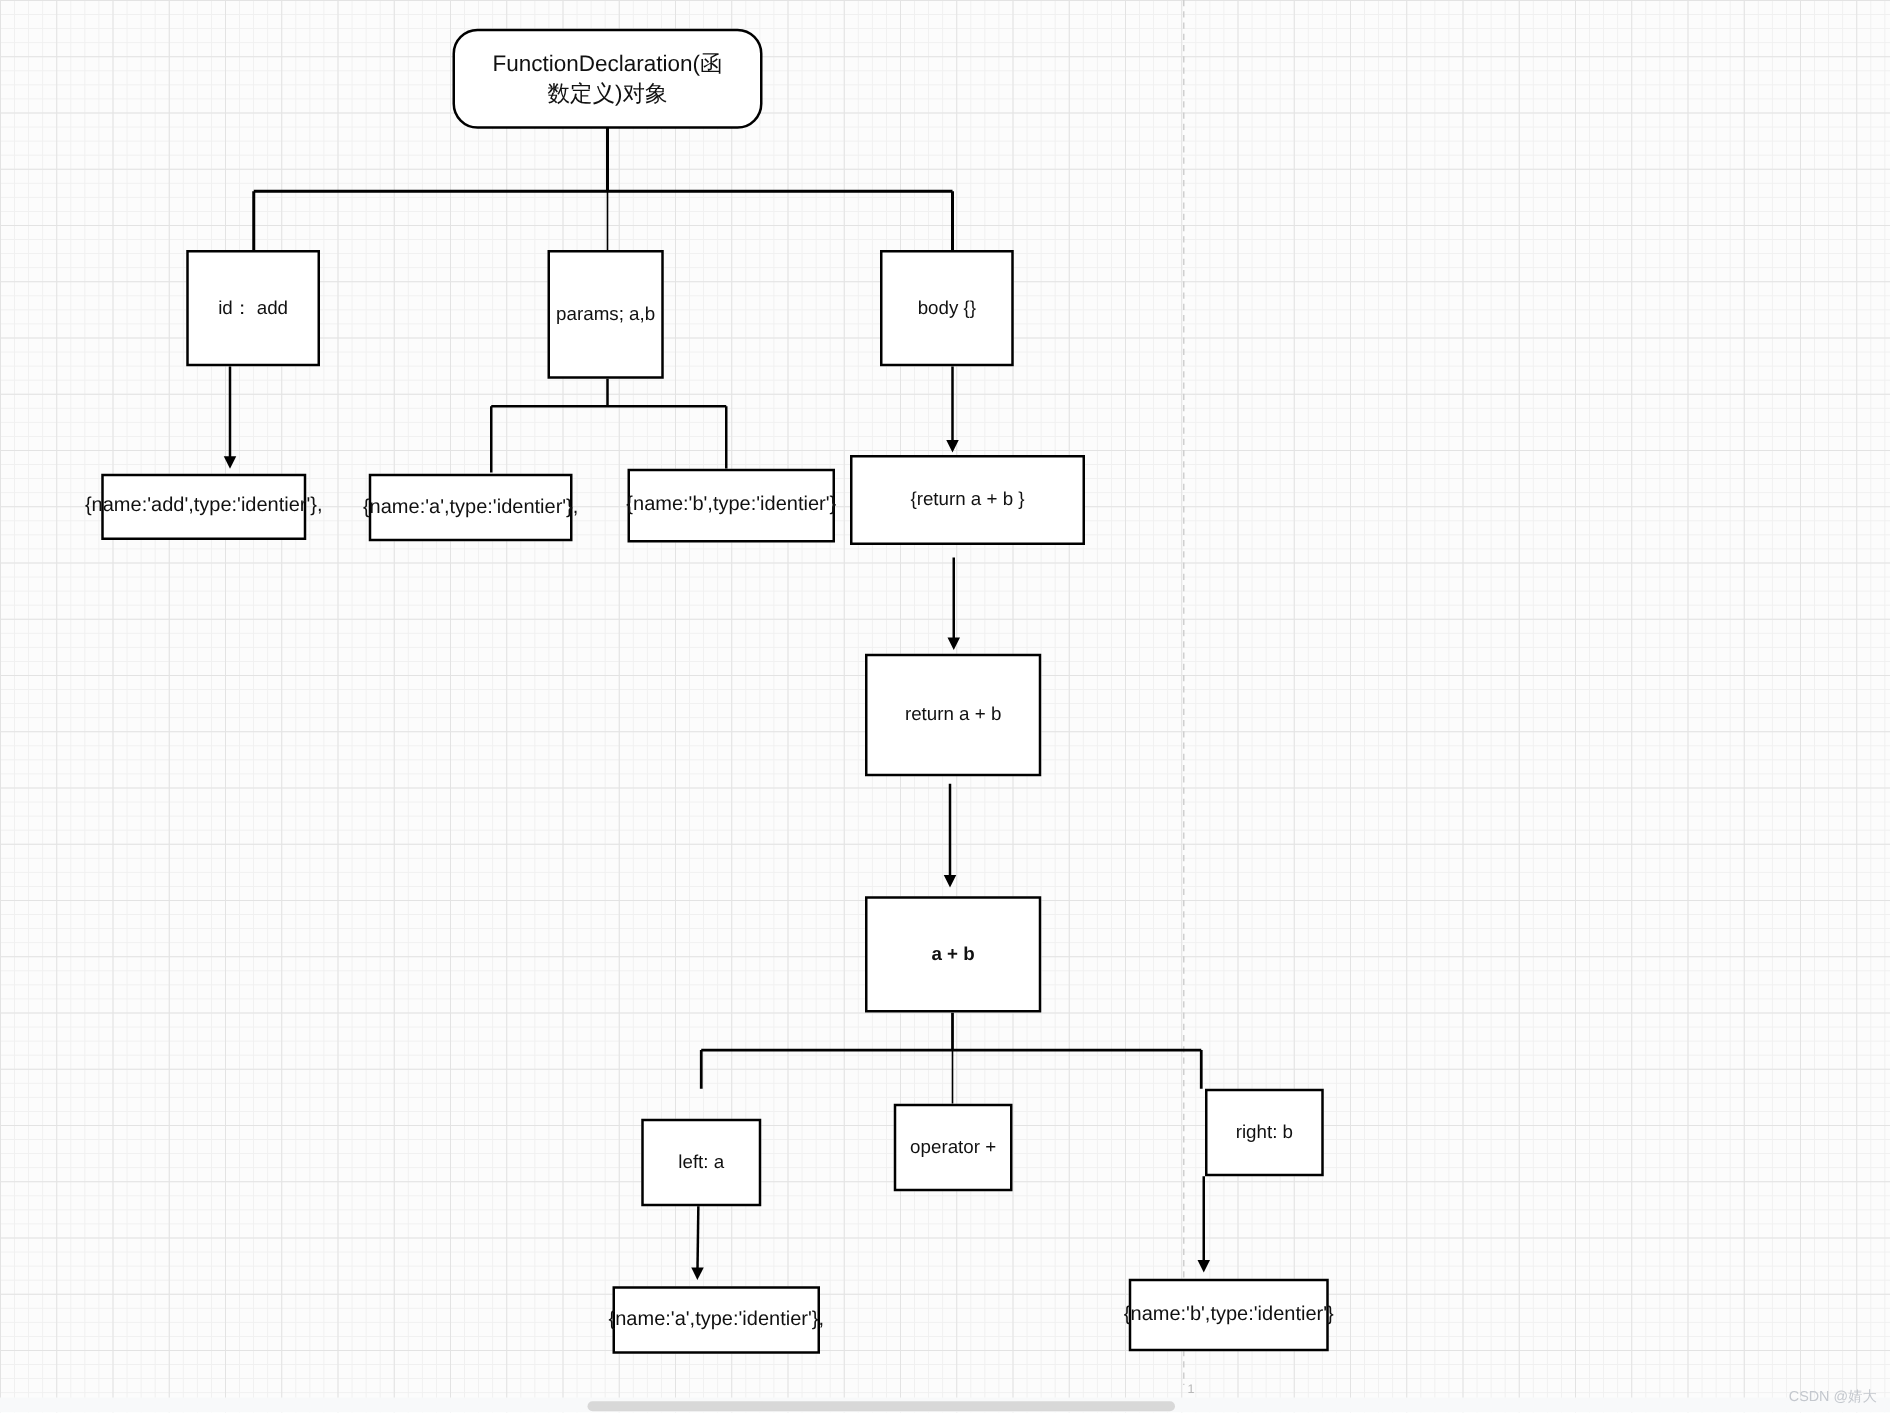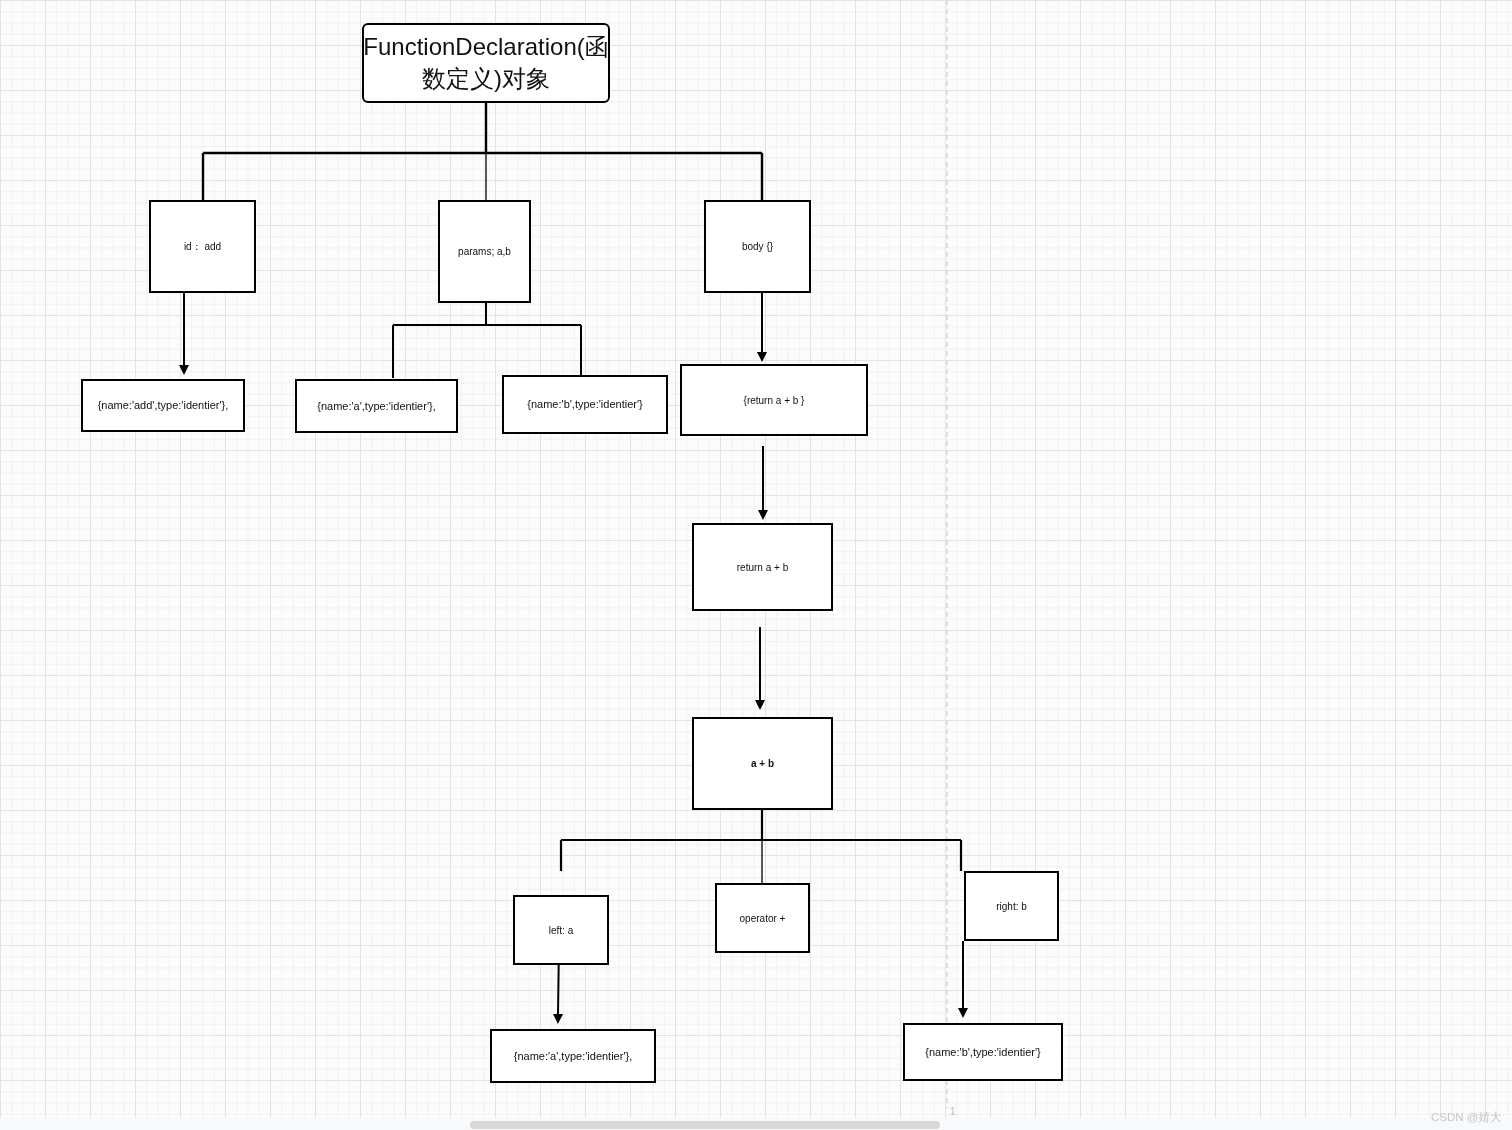--- a/index.html
+++ b/index.html
@@ -11,25 +11,25 @@
       linear-gradient(#e3e3e3 1px, transparent 1px),
       linear-gradient(90deg, #e3e3e3 1px, transparent 1px),
       linear-gradient(#f0f0f0 1px, transparent 1px),
       linear-gradient(90deg, #f0f0f0 1px, transparent 1px);
     background-size:45px 45px,45px 45px,11.25px 11.25px,11.25px 11.25px;
   }
   .layer{position:absolute;left:0;top:0;}
   .node{
     position:absolute;display:flex;align-items:center;justify-content:center;
     background:#ffffff;border:2px solid #000;box-sizing:border-box;
-    text-align:center;font-size:10px;color:#111;line-height:1.3;
+    text-align:center;font-size:15px;color:#111;line-height:1.3;
     white-space:nowrap;z-index:2;
   }
-  .node.rounded{border-radius:6px;font-size:24px;white-space:normal;padding:4px 28px;line-height:1.35;}
-  .node.leaf{font-size:11px;}
+  .node.rounded{border-radius:20px;font-size:18px;white-space:normal;padding:4px 28px;line-height:1.35;}
+  .node.leaf{font-size:16px;}
   .watermark-main{
     position:absolute;left:1322px;top:1139px;font-size:17px;color:#c6c6c6;
     letter-spacing:1px;z-index:3;
   }
   .watermark-csdn{
     position:absolute;left:1431px;top:1110px;font-size:11.5px;color:#c4c8ce;z-index:4;
   }
   .page-num{
     position:absolute;left:950px;top:1106px;font-size:10px;color:#b9b9b9;z-index:1;
   }
@@ -81,21 +81,21 @@
   <div class="node" style="left:704px;top:200px;width:107px;height:93px;">body {}</div>
 
   <div class="node leaf" style="left:81px;top:379px;width:164px;height:53px;">{name:'add',type:'identier'},</div>
 
   <div class="node leaf" style="left:295px;top:379px;width:163px;height:54px;">{name:'a',type:'identier'},</div>
 
   <div class="node leaf" style="left:502px;top:375px;width:166px;height:59px;">{name:'b',type:'identier'}</div>
 
   <div class="node" style="left:680px;top:364px;width:188px;height:72px;">{return a + b }</div>
 
-  <div class="node" style="left:692px;top:523px;width:141px;height:88px;text-align:right;">return a + b</div>
+  <div class="node" style="left:692px;top:523px;width:141px;height:98px;text-align:right;">return a + b</div>
 
   <div class="node" style="left:692px;top:717px;width:141px;height:93px;font-weight:bold;">a + b</div>
 
   <div class="node" style="left:513px;top:871px;width:96px;height:70px;margin-top:24px;">left: a</div>
 
   <div class="node" style="left:715px;top:883px;width:95px;height:70px;">operator +</div>
 
   <div class="node" style="left:916px;top:871px;width:95px;height:70px;margin-left:48px;">right: b</div>
 
   <div class="node leaf" style="left:490px;top:1029px;width:166px;height:54px;">{name:'a',type:'identier'},</div>

